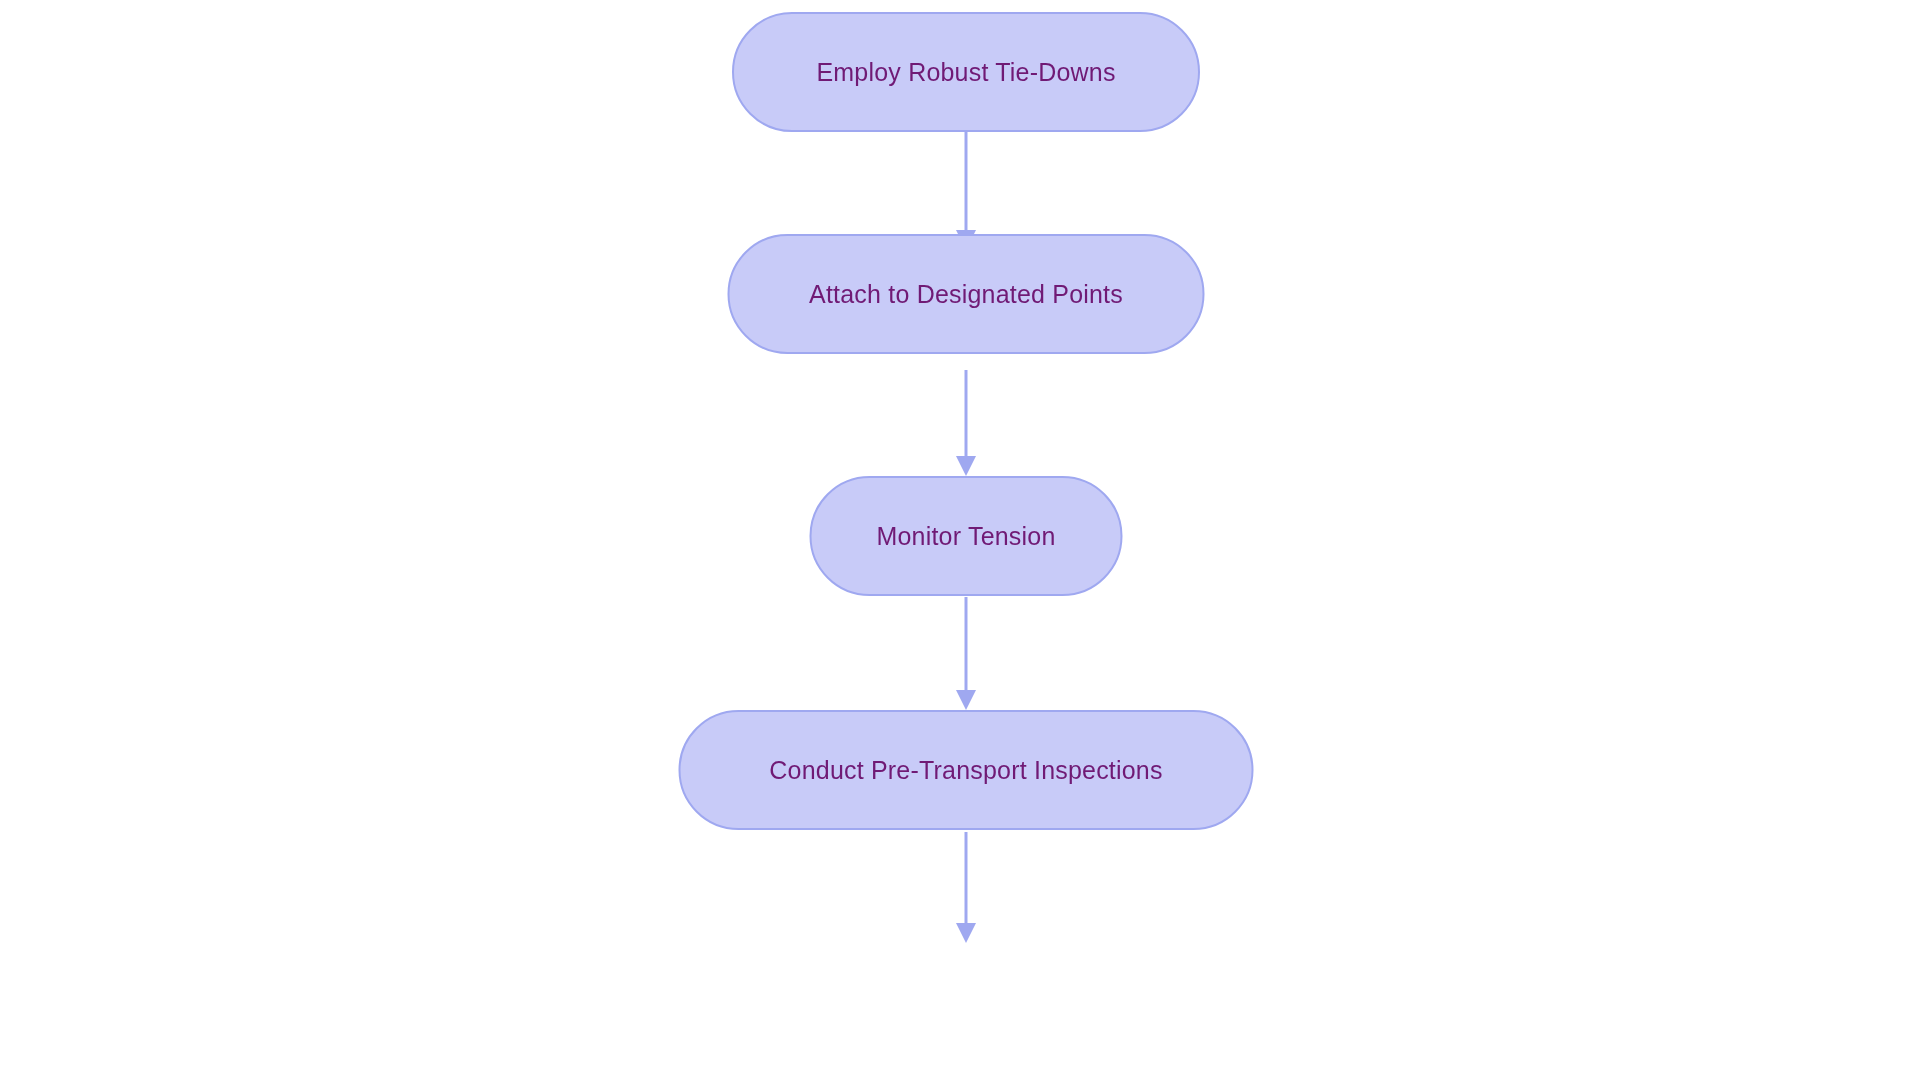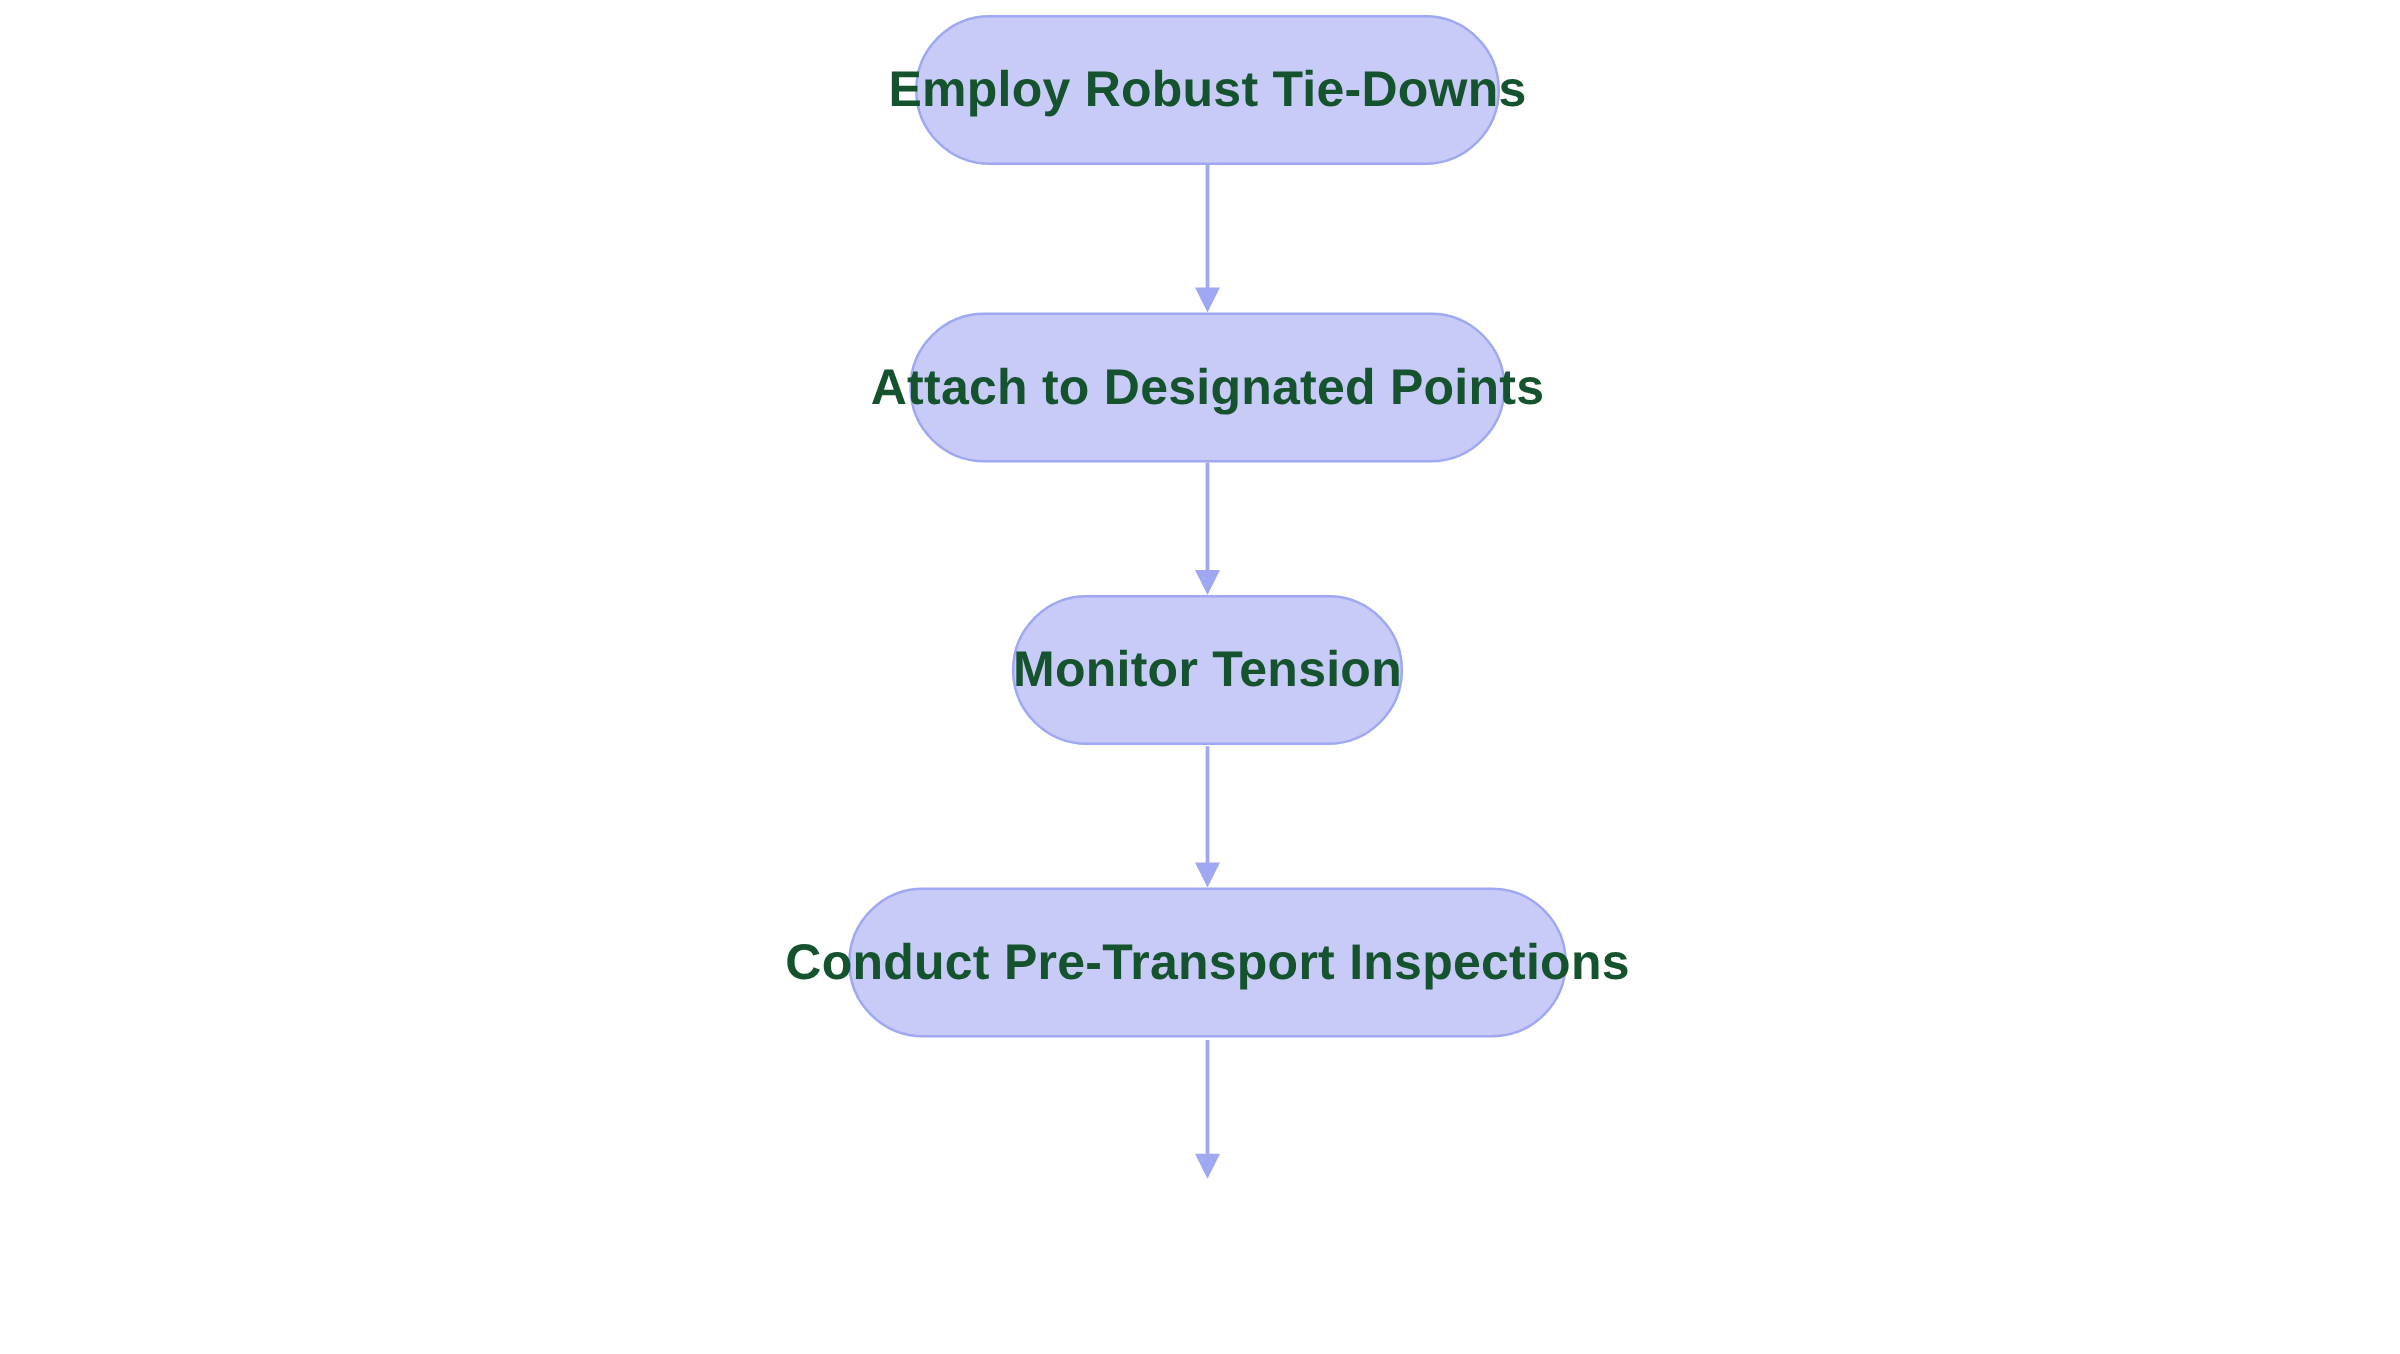--- a/index.html
+++ b/index.html
@@ -28,29 +28,29 @@
     border-radius: 60px;
     display: flex;
     align-items: center;
     justify-content: center;
     left: 50%;
     transform: translateX(-50%);
     margin-left: 6px;
   }
   .node-label {
     font-family: "Liberation Sans", sans-serif;
-    font-size: 40px;
-    font-weight: 700;
-    color: #14532d;
+    font-size: 25px;
+    font-weight: 400;
+    color: #701a75;
     letter-spacing: 0.2px;
     white-space: nowrap;
     line-height: 1;
   }
   .node-1 { top: 12px;  width: 468px; }
-  .node-2 { top: 250px; width: 477px; justify-content: center; }
+  .node-2 { top: 234px; width: 477px; justify-content: center; }
   .node-3 { top: 476px; width: 313px; align-items: center; }
   .node-4 { top: 710px; width: 575px; align-items: center; }
   .node-5 { top: 943px; width: 553px; }
 
   .connector {
     position: absolute;
     left: 50%;
     transform: translateX(-50%);
     margin-left: 6px;
     width: 24px;

